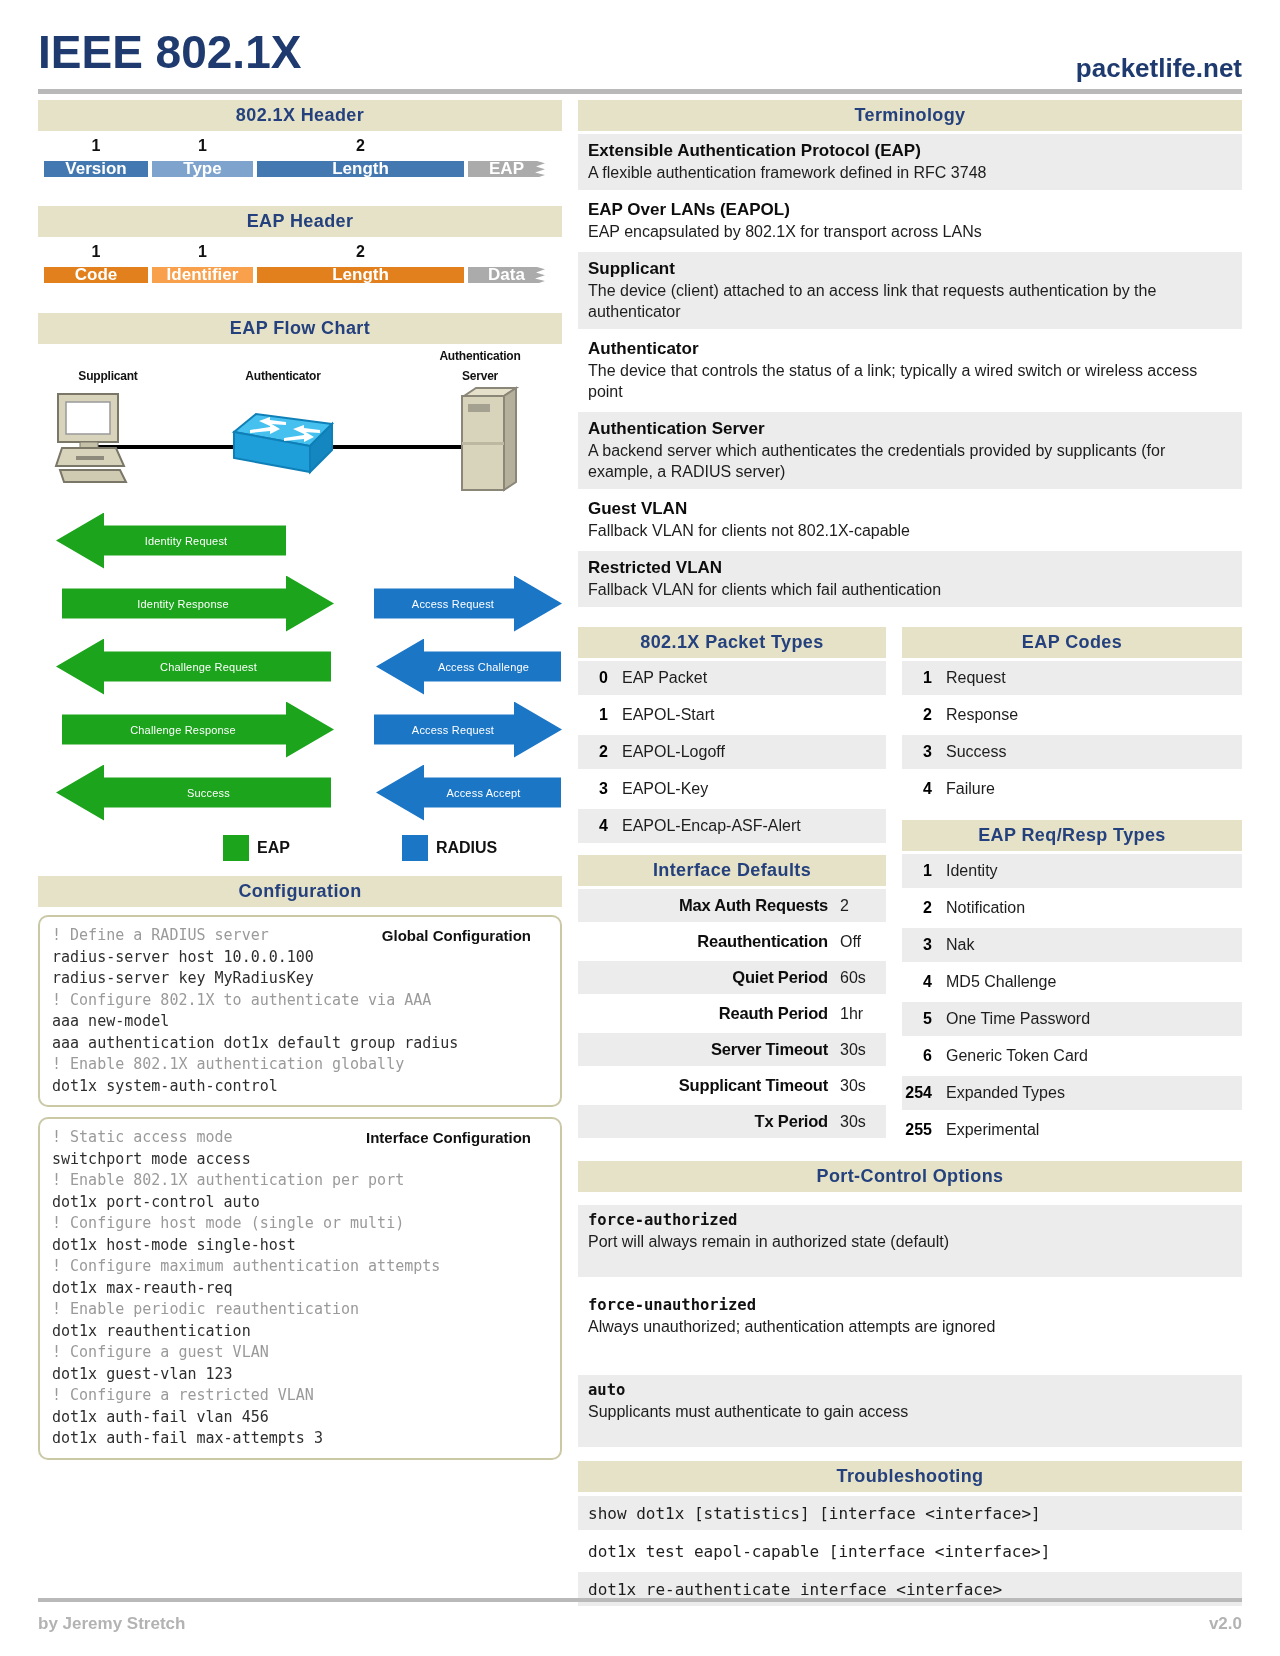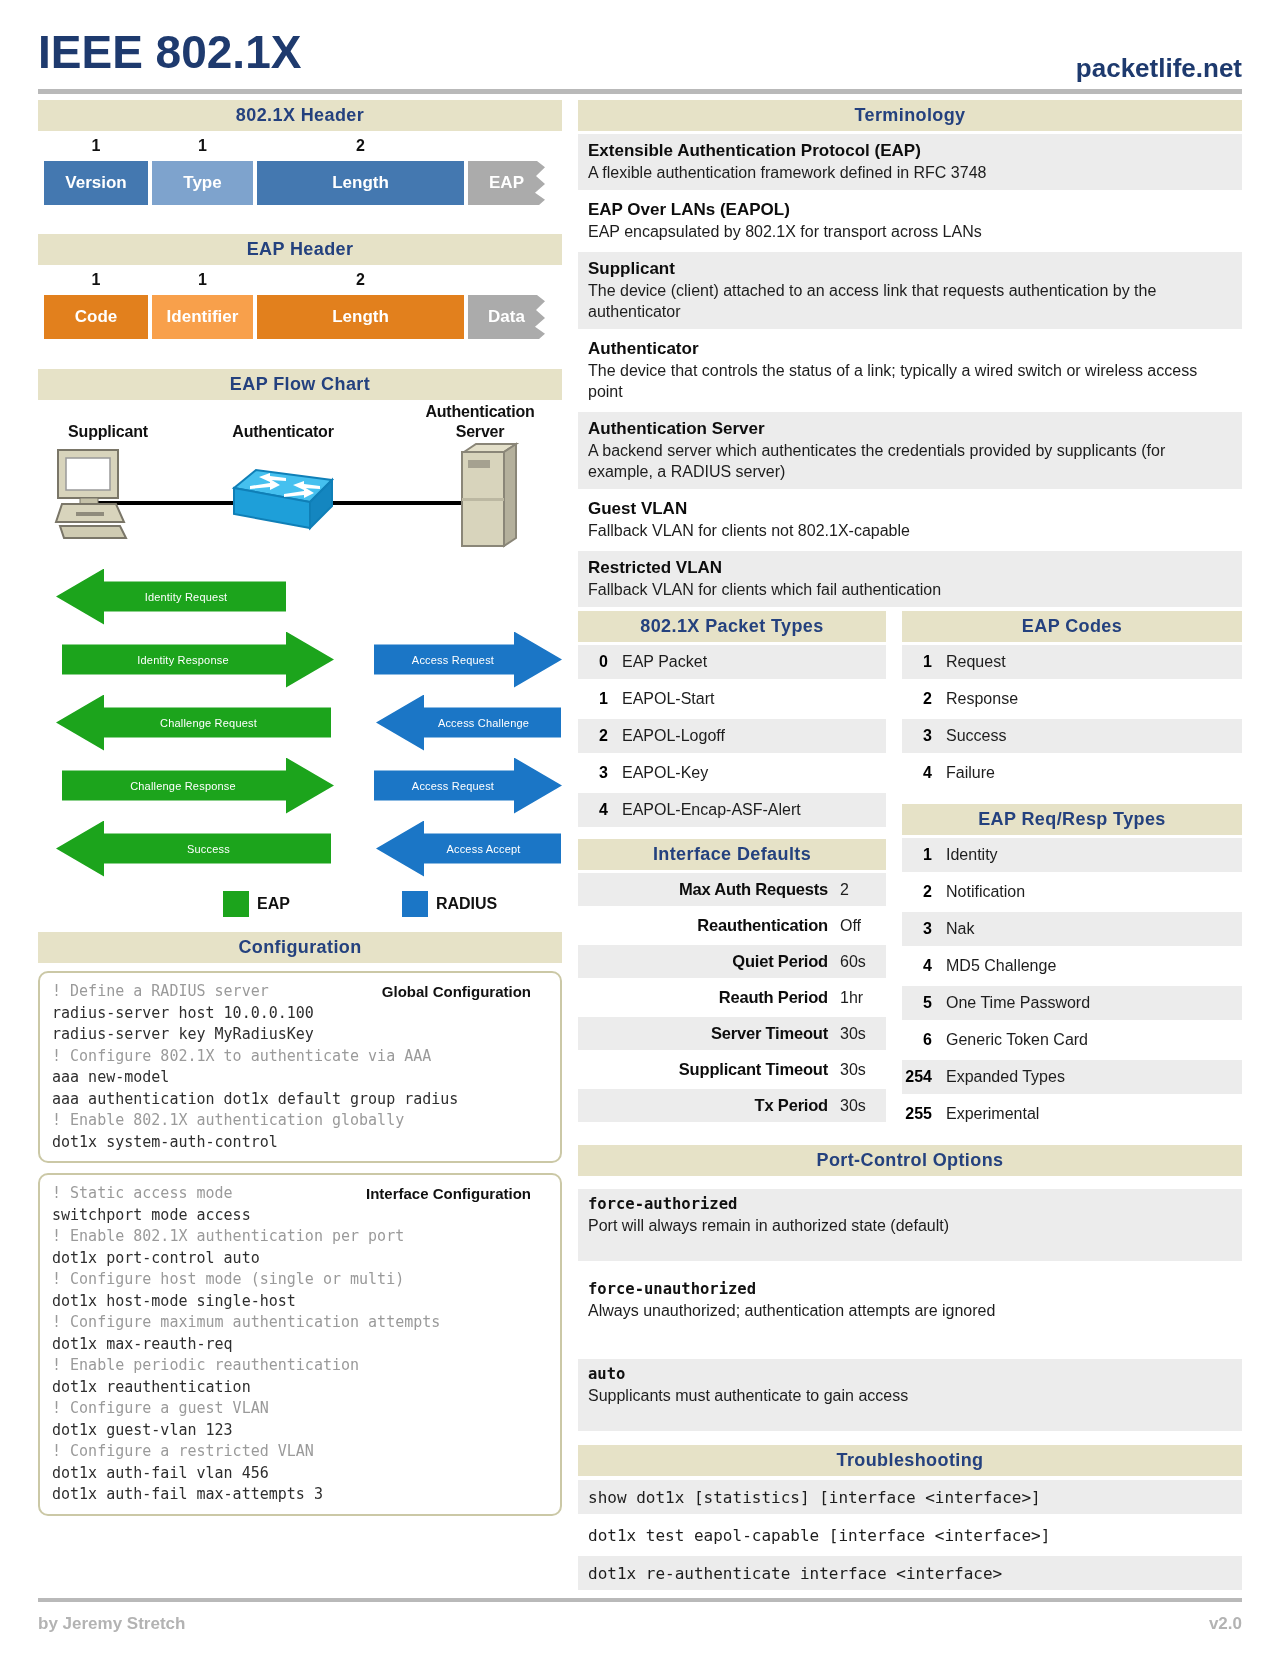--- a/index.html
+++ b/index.html
@@ -17,31 +17,31 @@
   .columns { display:flex; gap:16px; }
   .col-left { width:524px; flex:none; }
   .col-right { width:664px; flex:none; }
 
   .bar { height:31px; background:#e6e2c7; color:#24417e; font-size:18px; font-weight:bold;
          display:flex; align-items:center; justify-content:center; letter-spacing:.4px; }
 
   
   .byte-row { display:flex; gap:4px; padding-left:6px; margin-top:6px; height:24px; }
   .byte-row span { display:block; text-align:center; font-weight:bold; font-size:16px; color:#111; }
-  .flds { display:flex; gap:4px; padding-left:6px; height:44px; }
+  .flds { display:flex; gap:4px; padding-left:6px; height:16px; }
   .fld { color:#fff; font-size:17px; font-weight:bold; display:flex; align-items:center; justify-content:center; }
   .wA{width:104px} .wB{width:101px} .wC{width:207px} .wD{width:77px}
   .b1{background:#4478b0} .b2{background:#7ea3cd}
   .o1{background:#e2801d} .o2{background:#f8a04b}
   .gry{background:#ababab; clip-path:polygon(0 0, calc(100% - 8px) 0, 100% 14%, calc(100% - 9px) 34%, 100% 52%, calc(100% - 10px) 72%, 100% 88%, calc(100% - 6px) 100%, 0 100%);}
   .sec2{margin-top:29px} .sec3{margin-top:30px}
 
   
   .diag { position:relative; height:165px; }
-  .nlabel { position:absolute; font-size:16px; font-weight:bold; color:#111; text-align:center; line-height:20px; letter-spacing:-0.2px; }
+  .nlabel { position:absolute; font-size:12px; font-weight:bold; color:#111; text-align:center; line-height:20px; letter-spacing:-0.2px; }
   .wire { position:absolute; left:45px; width:400px; height:4px; background:#000; top:101px; }
   .icon { position:absolute; }
   .frow { display:flex; height:63px; align-items:center; }
   .arw { height:56px; display:flex; align-items:center; justify-content:center;
          color:#fff; font-size:11px; font-weight:normal; letter-spacing:.2px; }
   .arw.green{ background:#1ca41c; } .arw.blue{ background:#1b76c6; }
   .arw.left  { clip-path:polygon(100% 23%, 48px 23%, 48px 0, 0 50%, 48px 100%, 48px 77%, 100% 77%); padding-left:30px; }
   .arw.right { clip-path:polygon(0 23%, calc(100% - 48px) 23%, calc(100% - 48px) 0, 100% 50%, calc(100% - 48px) 100%, calc(100% - 48px) 77%, 0 77%); padding-right:30px;text-align:center; }
   .ga1{width:230px; margin-left:18px;}
   .gr {width:272px; margin-left:24px;}
@@ -65,21 +65,21 @@
   .k { color:#2e2e2e; }
   .ctx { position:absolute; top:8px; right:29px; font-family:"Liberation Sans",sans-serif;
          font-size:15px; font-weight:bold; color:#111; }
 
   
   .titem { padding:5px 10px 7px 10px; margin-bottom:3px; }
   .shade { background:#ececec; }
   .term { font-size:17px; font-weight:bold; color:#0d0d0d; line-height:23px; }
   .tdesc { font-size:16px; color:#1d1d1d; line-height:21px; }
 
-  .tables { display:flex; gap:16px; margin-top:4px; }
+  .tables { display:flex; gap:16px; margin-top:20px; }
   .tcol-l { width:308px; flex:none; }
   .tcol-r { width:340px; flex:none; }
   .trow { display:grid; grid-template-columns:44px 1fr; height:34px; align-items:center; margin-top:3px; font-size:16px; }
   .tnum { font-weight:bold; text-align:right; padding-right:14px; color:#000; }
   .tlbl { color:#1d1d1d; }
   .defs-gap { margin-top:12px; }
   .rr-gap { margin-top:14px; }
   .drow { display:grid; grid-template-columns:1fr 58px; height:33px; align-items:center; margin-top:3px; }
   .dlbl { font-size:16.5px; font-weight:bold; text-align:right; color:#0d0d0d; letter-spacing:-0.2px; }
   .dval { font-size:16px; text-align:left; padding-left:12px; color:#1d1d1d; }

